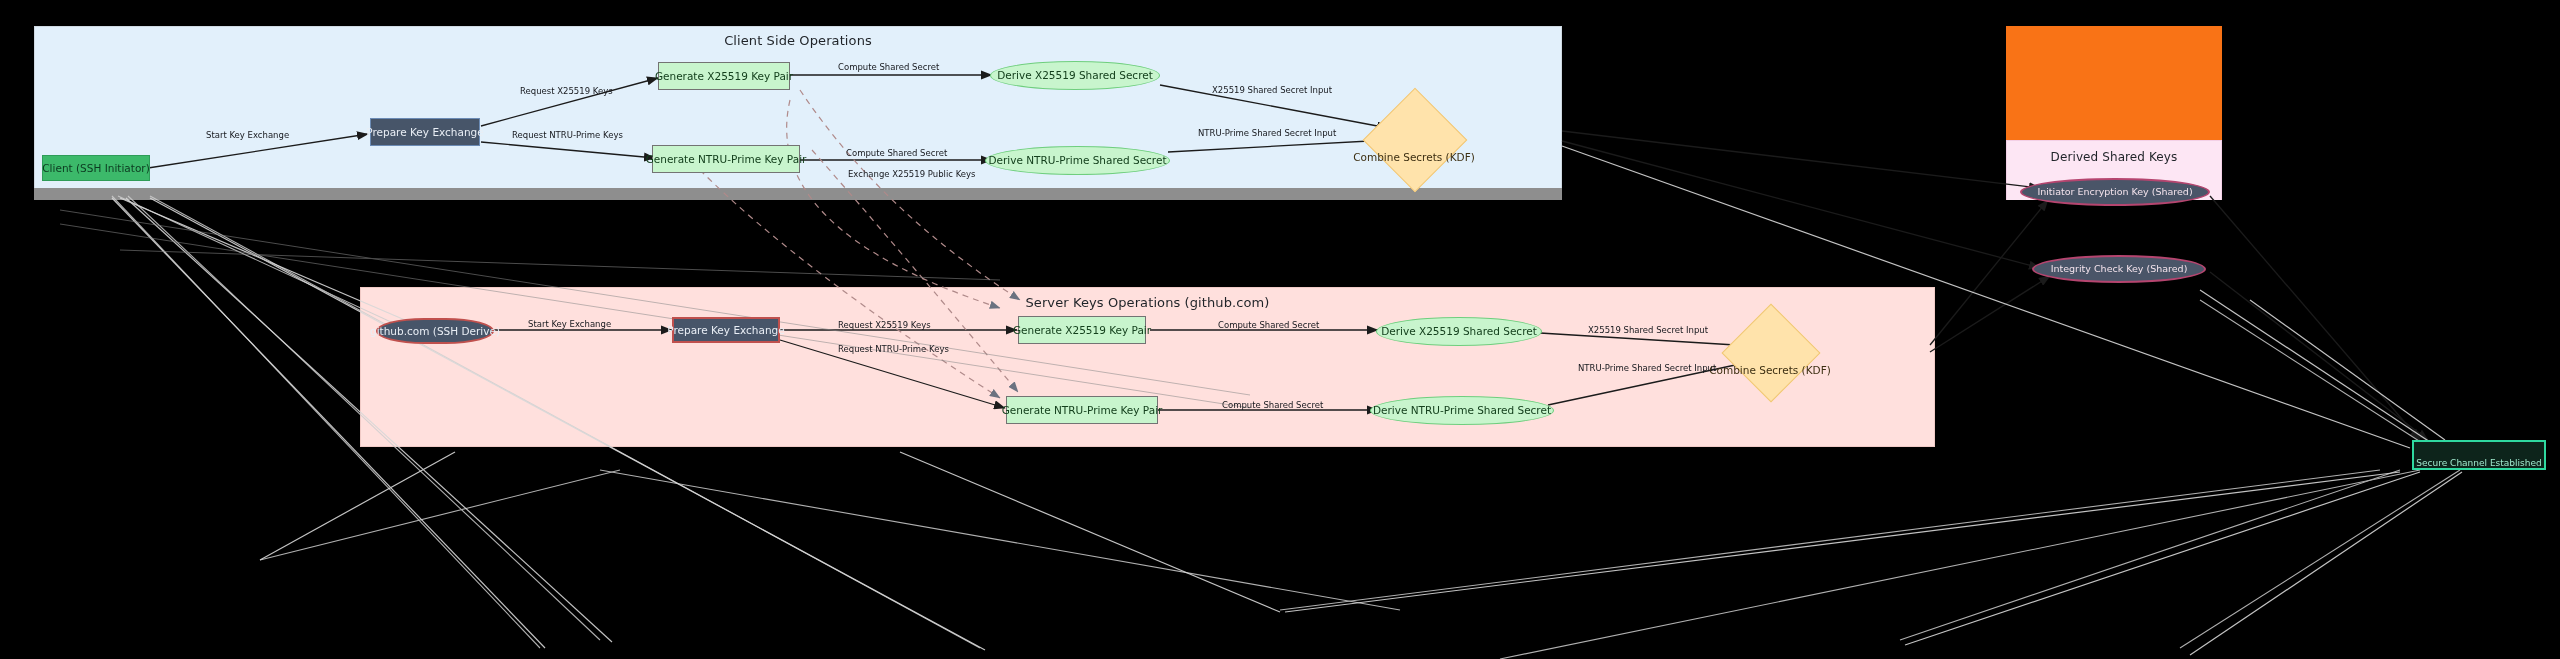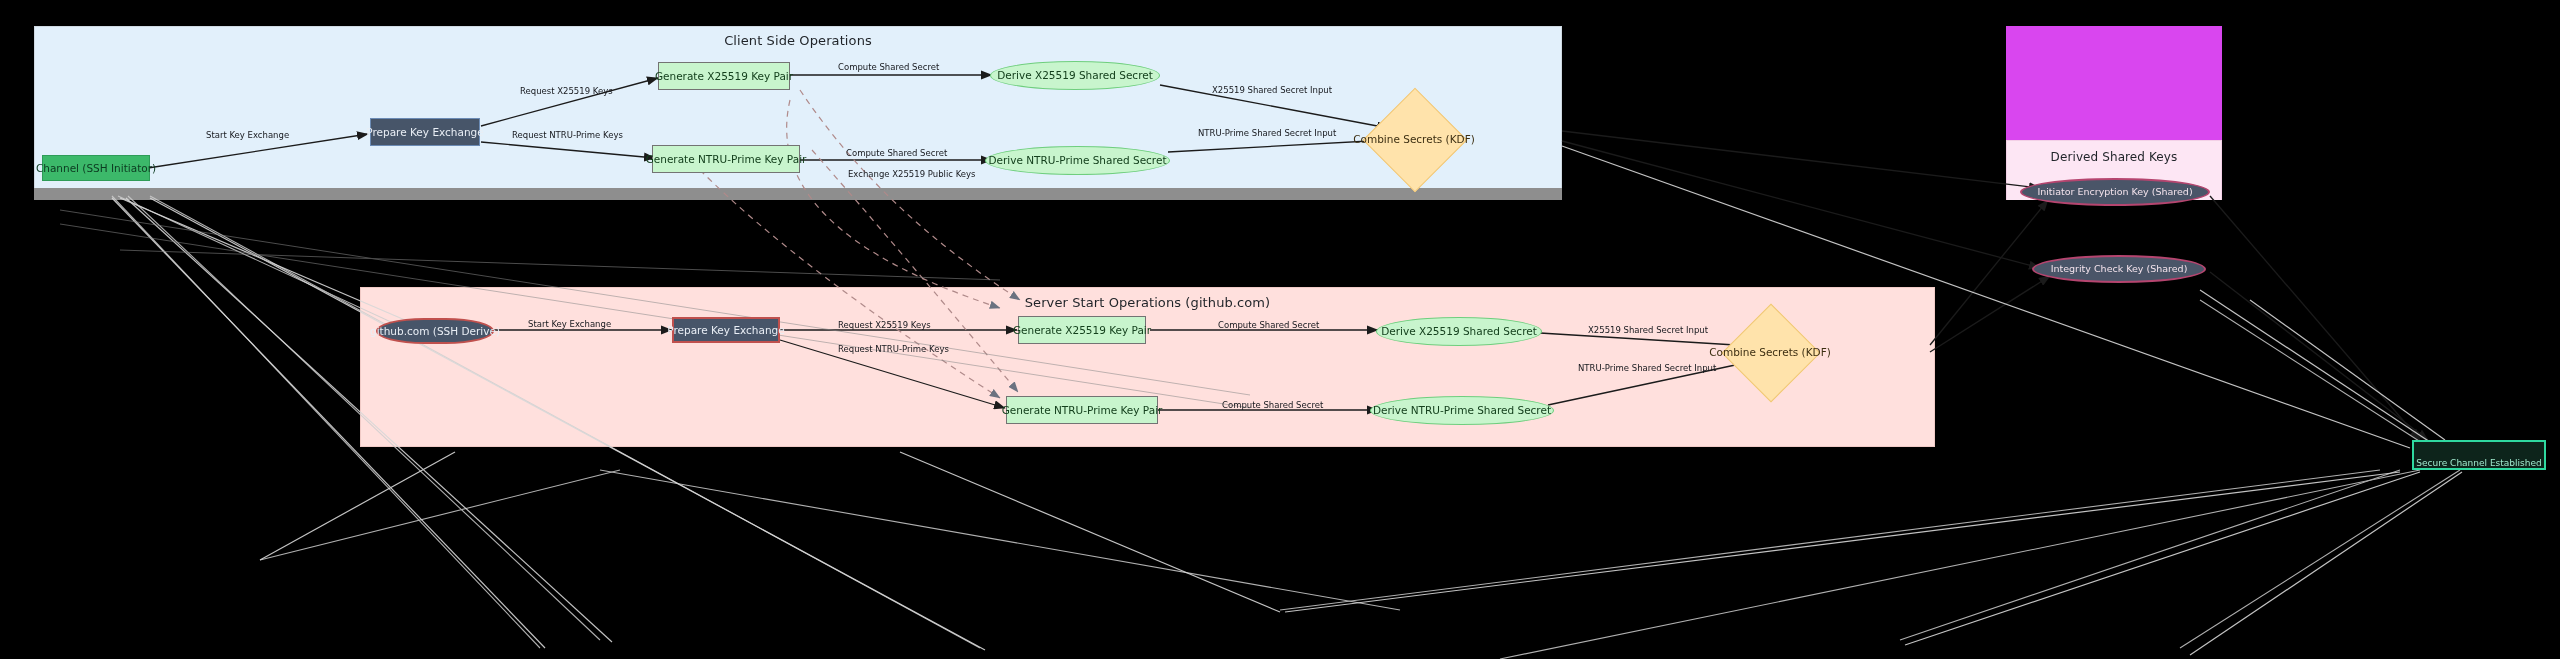--- a/index.html
+++ b/index.html
@@ -1,20 +1,20 @@
 <!DOCTYPE html>
 <html><head>
 <meta charset="utf-8">
 <title>SSH Hybrid Key Exchange Diagram</title>
 <style>
   html,body{margin:0;padding:0;background:#000;}
   #stage{
     position:relative;
     width:2560px;height:659px;
-    background:#d946ef;
+    background:#f97316;
     overflow:hidden;
     font-family:"DejaVu Sans","Liberation Sans",sans-serif;
   }
   
   .panel{position:absolute;box-sizing:border-box;}
   #client-panel{
     left:34px;top:26px;width:1528px;height:172px;
     background:#e2f0fb;border:1px solid #cfd9e2;
   }
   #client-panel-floor{
@@ -68,21 +68,21 @@
     background:#0d241b;border:2px solid #2fd9a0;color:#9fe8cd;
     font-size:9px;
   }
   .diamond-wrap{position:absolute;}
   .diamond{
     position:absolute;left:0;top:0;width:100%;height:100%;
     background:#ffe3ab;border:1px solid #f0c674;
     transform:rotate(45deg);
   }
   .diamond-label{
-    position:absolute;left:0;top:0;width:100%;height:100%;
+    position:absolute;left:0;top:18px;width:100%;height:100%;
     display:flex;align-items:center;justify-content:center;
     font-size:10.5px;color:#3d2f12;white-space:nowrap;
     font-family:"DejaVu Sans","Liberation Sans",sans-serif;
   }
 
   
   .elabel{
     position:absolute;font-size:8.5px;color:#16181d;
     white-space:nowrap;background:transparent;
     font-family:"DejaVu Sans","Liberation Sans",sans-serif;
@@ -176,21 +176,21 @@
       <path d="M620 470 L260 560"></path>
     </g>
   </svg>
 
   <div class="panel" id="client-panel">
     <div class="panel-title">Client Side Operations</div>
   </div>
   <div id="client-panel-floor"></div>
 
   <div class="node rect n-bright-green" style="left:42px;top:155px;width:108px;height:26px;">
-    <span>Channel (SSH Initiator)</span>
+    <span>Client (SSH Initiator)</span>
   </div>
 
   <div class="node rect n-slate" style="left:370px;top:118px;width:110px;height:28px;">
     <span>Prepare Key Exchange</span>
   </div>
 
   <div class="node rect n-green" style="left:658px;top:62px;width:132px;height:28px;">
     <span>Generate X25519 Key Pair</span>
   </div>
 
@@ -214,21 +214,21 @@
   <div class="elabel" style="left:206px;top:130px;">Start Key Exchange</div>
   <div class="elabel" style="left:520px;top:86px;">Request X25519 Keys</div>
   <div class="elabel" style="left:512px;top:130px;">Request NTRU-Prime Keys</div>
   <div class="elabel" style="left:838px;top:62px;">Compute Shared Secret</div>
   <div class="elabel" style="left:846px;top:148px;">Compute Shared Secret</div>
   <div class="elabel" style="left:832px;top:169px;margin-left:16px;">Exchange X25519 Public Keys</div>
   <div class="elabel" style="left:1212px;top:85px;">X25519 Shared Secret Input</div>
   <div class="elabel" style="left:1198px;top:128px;">NTRU-Prime Shared Secret Input</div>
 
   <div class="panel" id="server-panel">
-    <div class="panel-title">Server Start Operations (github.com)</div>
+    <div class="panel-title">Server Keys Operations (github.com)</div>
   </div>
 
   <div class="node n-cyl" style="left:376px;top:318px;width:118px;height:26px;">
     <span>github.com (SSH Derive)</span>
   </div>
 
   <div class="node rect n-slate-red" style="left:672px;top:317px;width:108px;height:26px;">
     <span>Prepare Key Exchange</span>
   </div>
 

